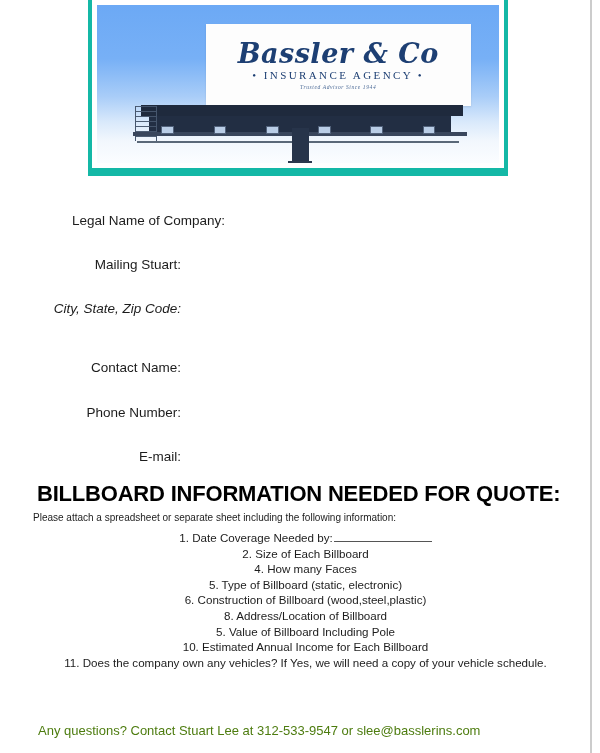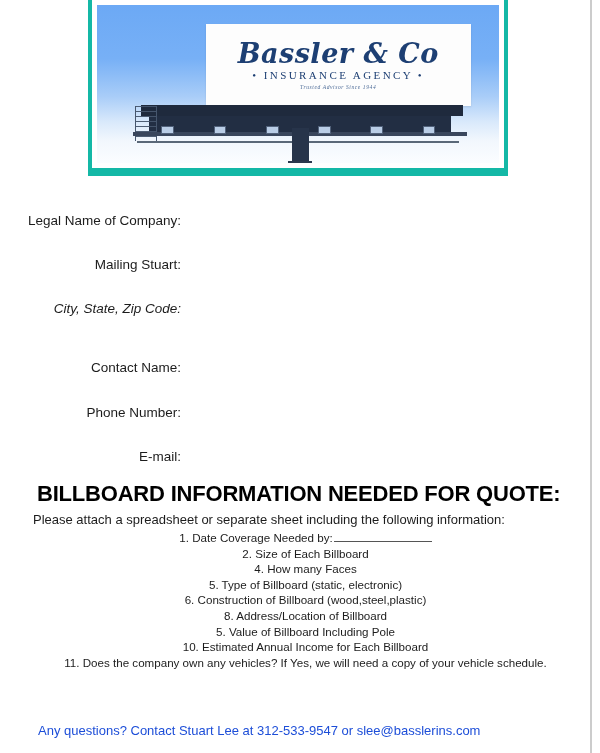--- a/index.html
+++ b/index.html
@@ -199,21 +199,21 @@
     font-size: 22px;
     font-weight: bold;
     letter-spacing: -0.2px;
     color: #000000;
     white-space: nowrap;
   }
   .intro-line {
     position: absolute;
     left: 33px;
     top: 512px;
-    font-size: 13px;
+    font-size: 10px;
     color: #1c1c1c;
     white-space: nowrap;
   }
   .req-list {
     position: absolute;
     left: 33px;
     top: 530px;
     width: 545px;
     margin: 0;
     padding: 0;
@@ -232,21 +232,21 @@
     border-bottom: 1px solid #555;
     height: 10px;
     vertical-align: baseline;
     margin-left: 1px;
   }
   .footer-line {
     position: absolute;
     left: 38px;
     top: 723px;
     font-size: 13px;
-    color: #1d4ed8;
+    color: #4d7c0f;
     white-space: nowrap;
   }
 </style>
 </head>
 <body>
 
 <div class="page-edge"></div>
 
 <div class="photo">
   <div class="photo-frame">
@@ -270,21 +270,21 @@
     <div class="brace" style="left:42%"></div>
     <div class="brace" style="left:55%"></div>
     <div class="brace" style="left:68%"></div>
     <div class="brace" style="left:81%"></div>
     <div class="pole"></div>
     <div class="pole-base"></div>
   </div>
 </div>
 
 <div class="form-area">
-  <div class="field-row" style="position:absolute; top:17px;">Legal Name of Company:</div>
+  <div class="field-row" style="position:absolute; top:17px;margin-left:44px;">Legal Name of Company:</div>
   <div class="field-row" style="position:absolute; top:61px;">Mailing Stuart:</div>
   <div class="field-row" style="position:absolute; top:105px;font-style:italic;">City, State, Zip Code:</div>
   <div class="field-row" style="position:absolute; top:164px;">Contact Name:</div>
   <div class="field-row" style="position:absolute; top:209px;">Phone Number:</div>
   <div class="field-row" style="position:absolute; top:253px;">E-mail:</div>
 </div>
 
 <div class="section-heading">BILLBOARD INFORMATION NEEDED FOR QUOTE:</div>
 <div class="intro-line">Please attach a spreadsheet or separate sheet including the following information:</div>
 

